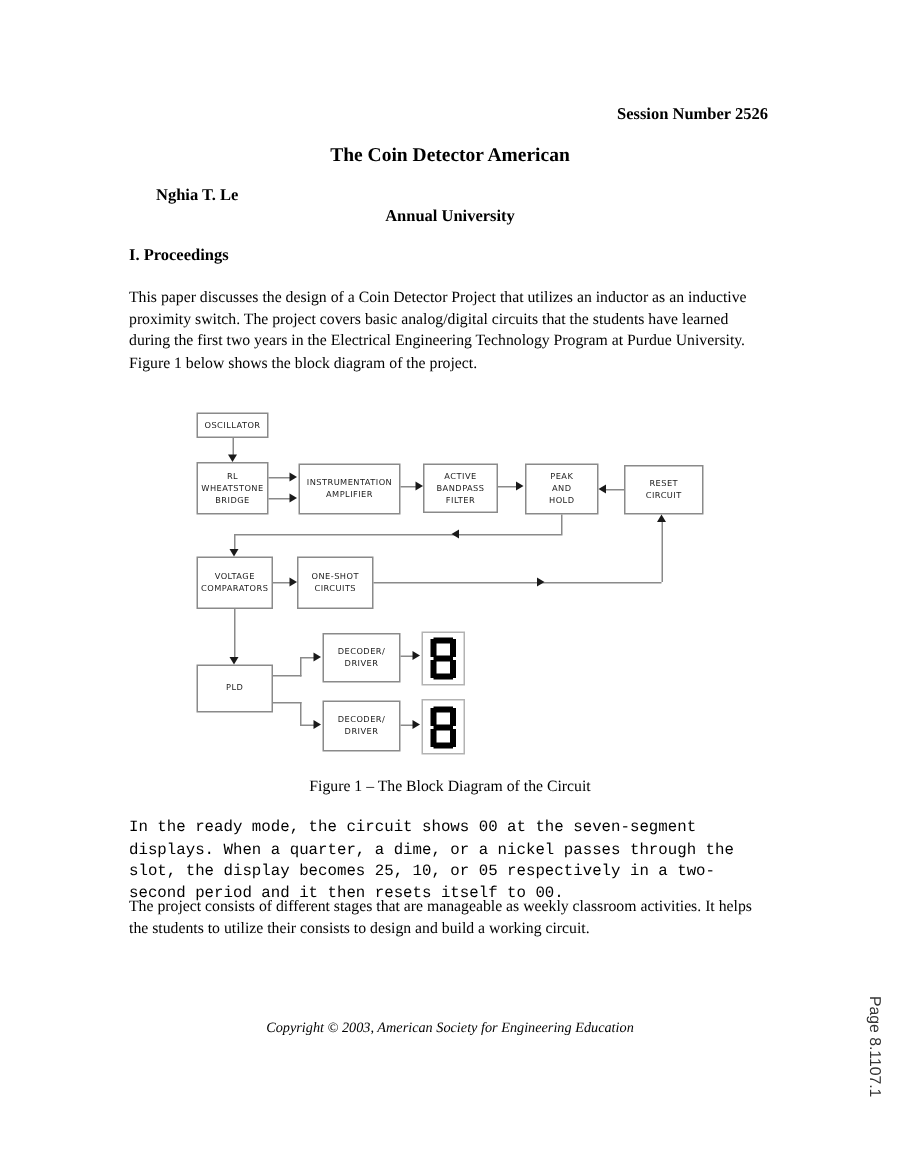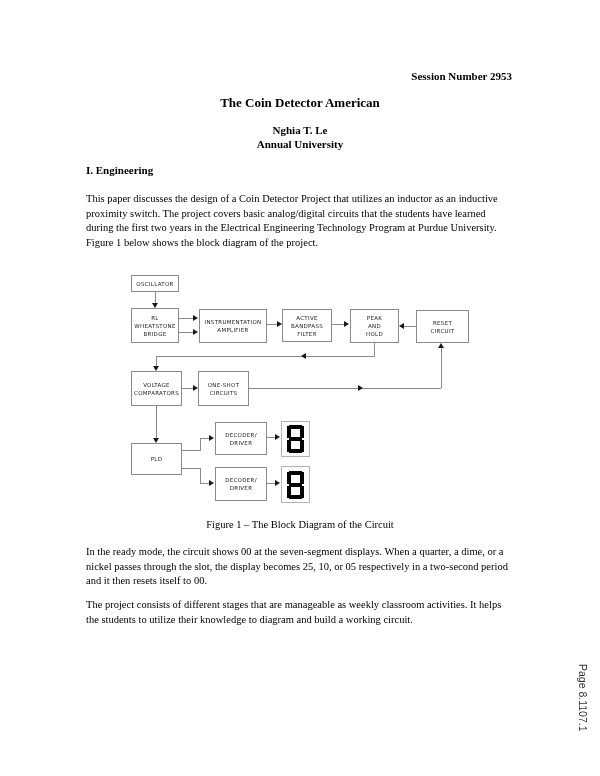--- a/index.html
+++ b/index.html
@@ -4,26 +4,26 @@
 <style>
   html,body{margin:0;padding:0;}
   body{
     width:600px;height:776px;background:#ffffff;position:relative;overflow:hidden;
     font-family:"Liberation Serif",serif;color:#000;
   }
   .abs{position:absolute;}
   
   .session{left:88px;top:70px;width:424px;text-align:right;font-weight:bold;font-size:11px;}
   .title{left:88px;top:95px;width:424px;text-align:center;font-weight:bold;font-size:13px;}
-  .author{left:88px;top:124px;width:424px;text-align:center;font-weight:bold;font-size:11px;}
+  .author{left:104px;top:124px;width:424px;font-weight:bold;font-size:11px;}
   .affil{left:88px;top:138px;width:424px;text-align:center;font-weight:bold;font-size:11px;}
   .heading{left:86px;top:164px;font-weight:bold;font-size:11px;}
   .para{left:86px;width:428px;font-size:10.5px;line-height:14.5px;}
   .p1{top:192px;}
-  .p2{top:545px;}
+  .p2{top:545px;font-family:Liberation Mono, monospace;}
   .p3{top:598px;}
   .caption{left:88px;top:519px;width:424px;text-align:center;font-size:10.5px;}
   .footer{left:60px;top:681px;width:480px;text-align:center;font-style:italic;font-size:9.5px;line-height:11.5px;}
   .pagenum{left:577px;top:664px;height:112px;writing-mode:vertical-rl;
     font-family:"Liberation Sans",sans-serif;font-size:10.5px;color:#333;}
   
   .blk{position:absolute;border:1px solid #8a8a8a;background:#fff;
     display:flex;flex-direction:column;align-items:center;justify-content:center;
     font-family:"DejaVu Sans",sans-serif;font-size:5.5px;line-height:8px;
     letter-spacing:.3px;color:#222;text-align:center;box-sizing:border-box;}
@@ -43,25 +43,25 @@
   .segF{left:0;top:1px;width:4px;height:12px;}
   .segB{left:13px;top:1px;width:4px;height:12px;}
   .segE{left:0;top:15px;width:4px;height:12px;}
   .segC{left:13px;top:15px;width:4px;height:12px;}
 </style>
 </head>
 <body>
 
 <div>
 
-  <div class="abs session">Session Number 2953</div>
+  <div class="abs session">Session Number 2526</div>
   <div class="abs title">The Coin Detector American</div>
   <div class="abs author">Nghia T. Le</div>
   <div class="abs affil">Annual University</div>
-  <div class="abs heading">I. Engineering</div>
+  <div class="abs heading">I. Proceedings</div>
   <div class="abs para p1">This paper discusses the design of a Coin Detector Project that utilizes an inductor as an inductive proximity switch. The project covers basic analog/digital circuits that the students have learned during the first two years in the Electrical Engineering Technology Program at Purdue University. Figure 1 below shows the block diagram of the project.</div>
 
   <div>
 
     <div class="blk" style="left:131px;top:275px;width:48px;height:17px">
       <span>OSCILLATOR</span>
     </div>
     <div class="blk" style="left:131px;top:308px;width:48px;height:35px">
       <span>RL</span>
       <span>WHEATSTONE</span>
@@ -174,20 +174,21 @@
 
     <div class="ln" style="left:267px;top:437px;width:10px;height:1px"></div>
     <div class="ar ar-r" style="left:275px;top:434px"></div>
 
     <div class="ln" style="left:267px;top:483px;width:10px;height:1px"></div>
     <div class="ar ar-r" style="left:275px;top:480px"></div>
   </div>
 
   <div class="abs caption">Figure 1 – The Block Diagram of the Circuit</div>
   <div class="abs para p2">In the ready mode, the circuit shows 00 at the seven-segment displays. When a quarter, a dime, or a nickel passes through the slot, the display becomes 25, 10, or 05 respectively in a two-second period and it then resets itself to 00.</div>
-  <div class="abs para p3">The project consists of different stages that are manageable as weekly classroom activities. It helps the students to utilize their knowledge to diagram and build a working circuit.</div>
+  <div class="abs para p3">The project consists of different stages that are manageable as weekly classroom activities. It helps the students to utilize their consists to design and build a working circuit.</div>
 
   <div class="abs footer">
+    <div>Copyright © 2003, American Society for Engineering Education</div>
   </div>
 
   <div class="abs pagenum">Page 8.1107.1</div>
 
 </div>
 
 </body></html>

